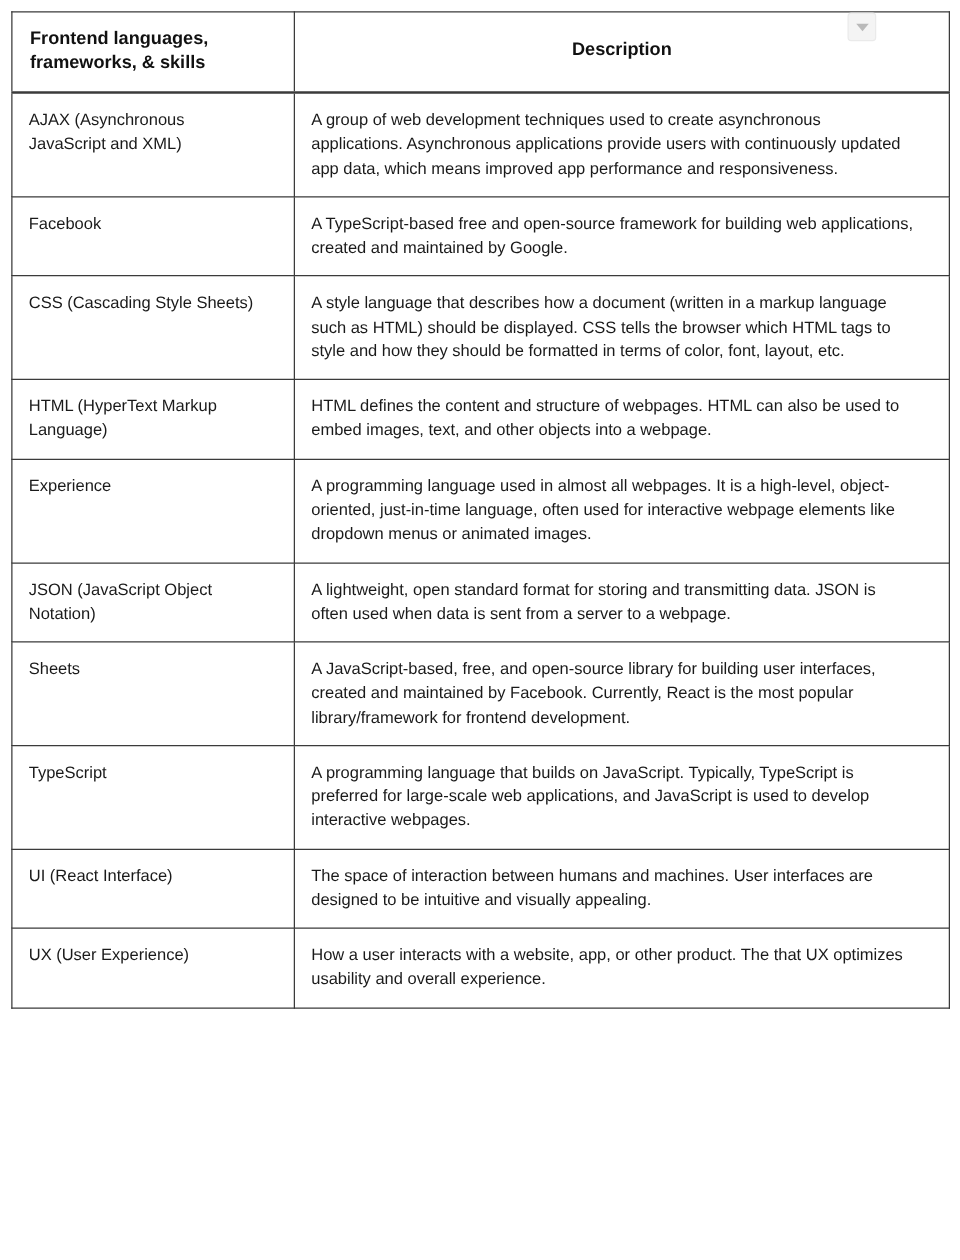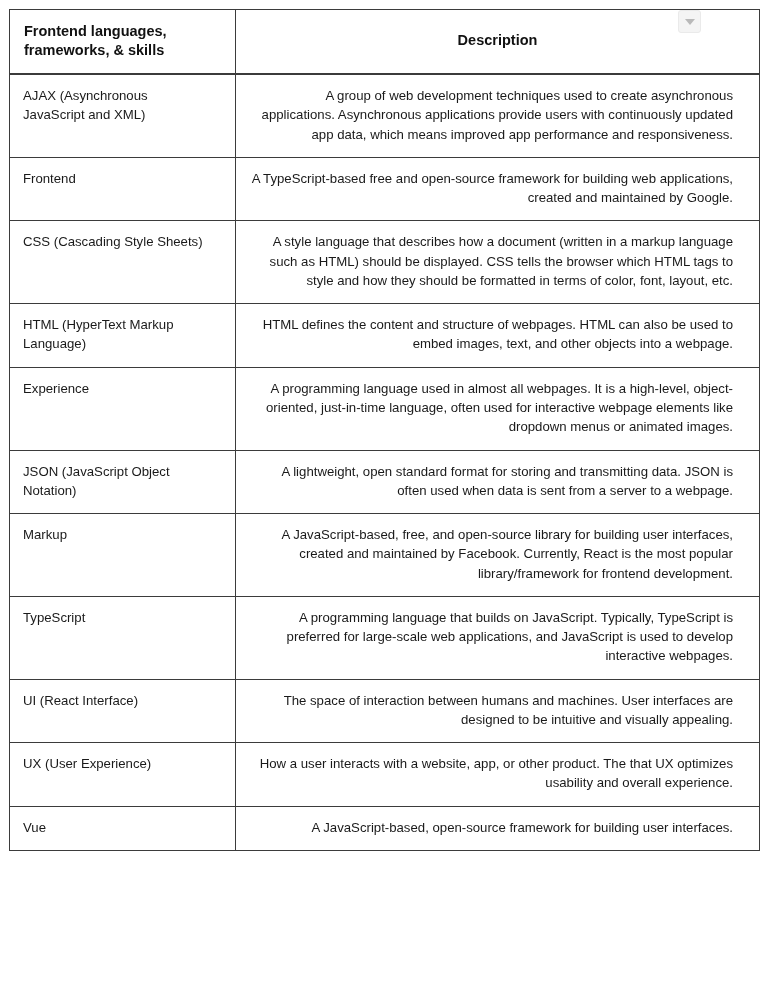--- a/index.html
+++ b/index.html
@@ -71,21 +71,20 @@
     color: #1a1a1a;
     padding: 11px 26px 13px 13px;
   }
   td.td-term {
     padding-left: 14px;
     padding-right: 10px;
   }
   td.td-desc {
     padding-left: 15px;
     padding-right: 16px;
-    text-align: right;
   }
 
   
   .corner-control {
     position: absolute;
     right: 8px;
     top: 10px;
     width: 21px;
     height: 21px;
     border-radius: 3px;
@@ -124,56 +123,52 @@
           <th class="th-term">Frontend languages, frameworks, &amp; skills</th>
           <th class="th-desc">Description</th>
         </tr>
       </thead>
       <tbody id="table-body">
           <tr>
             <td class="td-term">AJAX (Asynchronous JavaScript and XML)</td>
             <td class="td-desc">A group of web development techniques used to create asynchronous applications. Asynchronous applications provide users with continuously updated app data, which means improved app performance and responsiveness.</td>
           </tr>
           <tr>
-            <td class="td-term">Frontend</td>
+            <td class="td-term">Facebook</td>
             <td class="td-desc">A TypeScript-based free and open-source framework for building web applications, created and maintained by Google.</td>
           </tr>
           <tr>
             <td class="td-term">CSS (Cascading Style Sheets)</td>
             <td class="td-desc">A style language that describes how a document (written in a markup language such as HTML) should be displayed. CSS tells the browser which HTML tags to style and how they should be formatted in terms of color, font, layout, etc.</td>
           </tr>
           <tr>
             <td class="td-term">HTML (HyperText Markup Language)</td>
             <td class="td-desc">HTML defines the content and structure of webpages. HTML can also be used to embed images, text, and other objects into a webpage.</td>
           </tr>
           <tr>
             <td class="td-term">Experience</td>
             <td class="td-desc">A programming language used in almost all webpages. It is a high-level, object-oriented, just-in-time language, often used for interactive webpage elements like dropdown menus or animated images.</td>
           </tr>
           <tr>
             <td class="td-term">JSON (JavaScript Object Notation)</td>
             <td class="td-desc">A lightweight, open standard format for storing and transmitting data. JSON is often used when data is sent from a server to a webpage.</td>
           </tr>
           <tr>
-            <td class="td-term">Markup</td>
+            <td class="td-term">Sheets</td>
             <td class="td-desc">A JavaScript-based, free, and open-source library for building user interfaces, created and maintained by Facebook. Currently, React is the most popular library/framework for frontend development.</td>
           </tr>
           <tr>
             <td class="td-term">TypeScript</td>
             <td class="td-desc">A programming language that builds on JavaScript. Typically, TypeScript is preferred for large-scale web applications, and JavaScript is used to develop interactive webpages.</td>
           </tr>
           <tr>
             <td class="td-term">UI (React Interface)</td>
             <td class="td-desc">The space of interaction between humans and machines. User interfaces are designed to be intuitive and visually appealing.</td>
           </tr>
           <tr>
             <td class="td-term">UX (User Experience)</td>
             <td class="td-desc">How a user interacts with a website, app, or other product. The that UX optimizes usability and overall experience.</td>
           </tr>
-          <tr>
-            <td class="td-term">Vue</td>
-            <td class="td-desc">A JavaScript-based, open-source framework for building user interfaces.</td>
-          </tr>
         </tbody>
     </table>
   </div>
 
 </div>
 
 </body></html>

